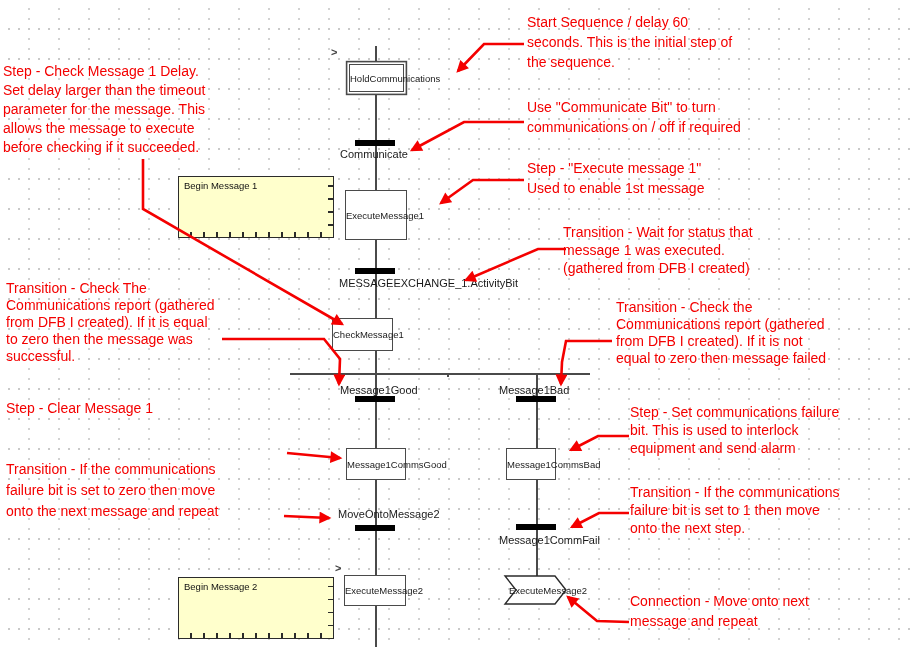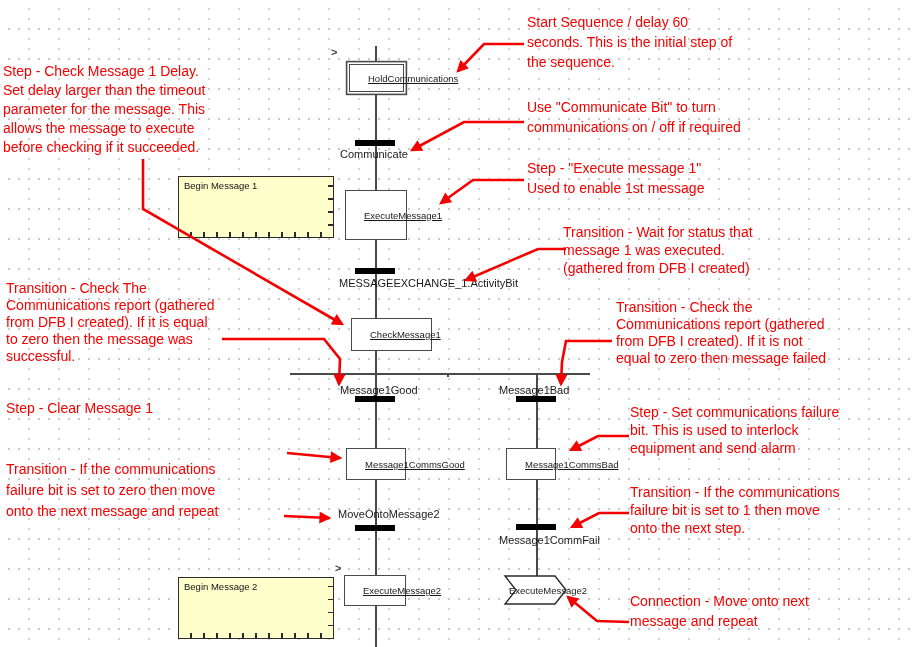--- a/index.html
+++ b/index.html
@@ -12,21 +12,21 @@
       radial-gradient(circle,#d2d2d2 0.9px,transparent 1.1px);
     background-size:10px 30px,30px 10px;
     background-position:4px 14px,14px 4px;
   }
   .vline{position:absolute;width:1.6px;background:#4a4a4a;}
   .hline{position:absolute;height:1.6px;background:#4a4a4a;}
   .tbar{position:absolute;width:40px;height:6px;background:#000;}
   .step{
     position:absolute;background:#fff;border:1.6px solid #4a4a4a;
     font-size:9.5px;color:#1a1a1a;white-space:nowrap;
-    display:flex;align-items:center;padding-left:18px;overflow:visible;box-sizing:border-box;text-decoration:underline;
+    display:flex;align-items:center;padding-left:0;overflow:visible;box-sizing:border-box;
   }
   .step.initial{box-shadow:0 0 0 1.6px #fff,0 0 0 3.2px #4a4a4a;}
   .tlabel{position:absolute;font-size:11px;color:#1a1a1a;white-space:nowrap;}
   .marker{position:absolute;font-size:11px;color:#444;font-weight:bold;}
   .comment{
     position:absolute;width:156px;height:62px;background:#ffffcc;border:1.4px solid #2b2b2b;
     font-size:9.5px;color:#111;box-sizing:border-box;padding:3px 0 0 5px;
   }
   .comment .ticks-b{position:absolute;left:0;bottom:0;width:100%;height:5px;
     background:repeating-linear-gradient(90deg,transparent 0 11.5px,#2b2b2b 11.5px 13px);}
@@ -76,21 +76,21 @@
 
   <div class="marker" style="left:331px;top:46px;">&gt;</div>
   <div class="marker" style="left:335px;top:562px;">&gt;</div>
 
   <div class="step initial" style="left:349px;top:64px;width:55px;height:28px;">
     <span>HoldCommunications</span>
   </div>
   <div class="step" style="left:345px;top:190px;width:62px;height:50px;">
     <span>ExecuteMessage1</span>
   </div>
-  <div class="step" style="left:351px;top:318px;width:81px;height:33px;">
+  <div class="step" style="left:332px;top:318px;width:61px;height:33px;">
     <span>CheckMessage1</span>
   </div>
   <div class="step" style="left:346px;top:448px;width:60px;height:32px;align-items:center;">
     <span>Message1CommsGood</span>
   </div>
   <div class="step" style="left:506px;top:448px;width:50px;height:32px;">
     <span>Message1CommsBad</span>
   </div>
   <div class="step" style="left:344px;top:575px;width:62px;height:31px;">
     <span>ExecuteMessage2</span>

